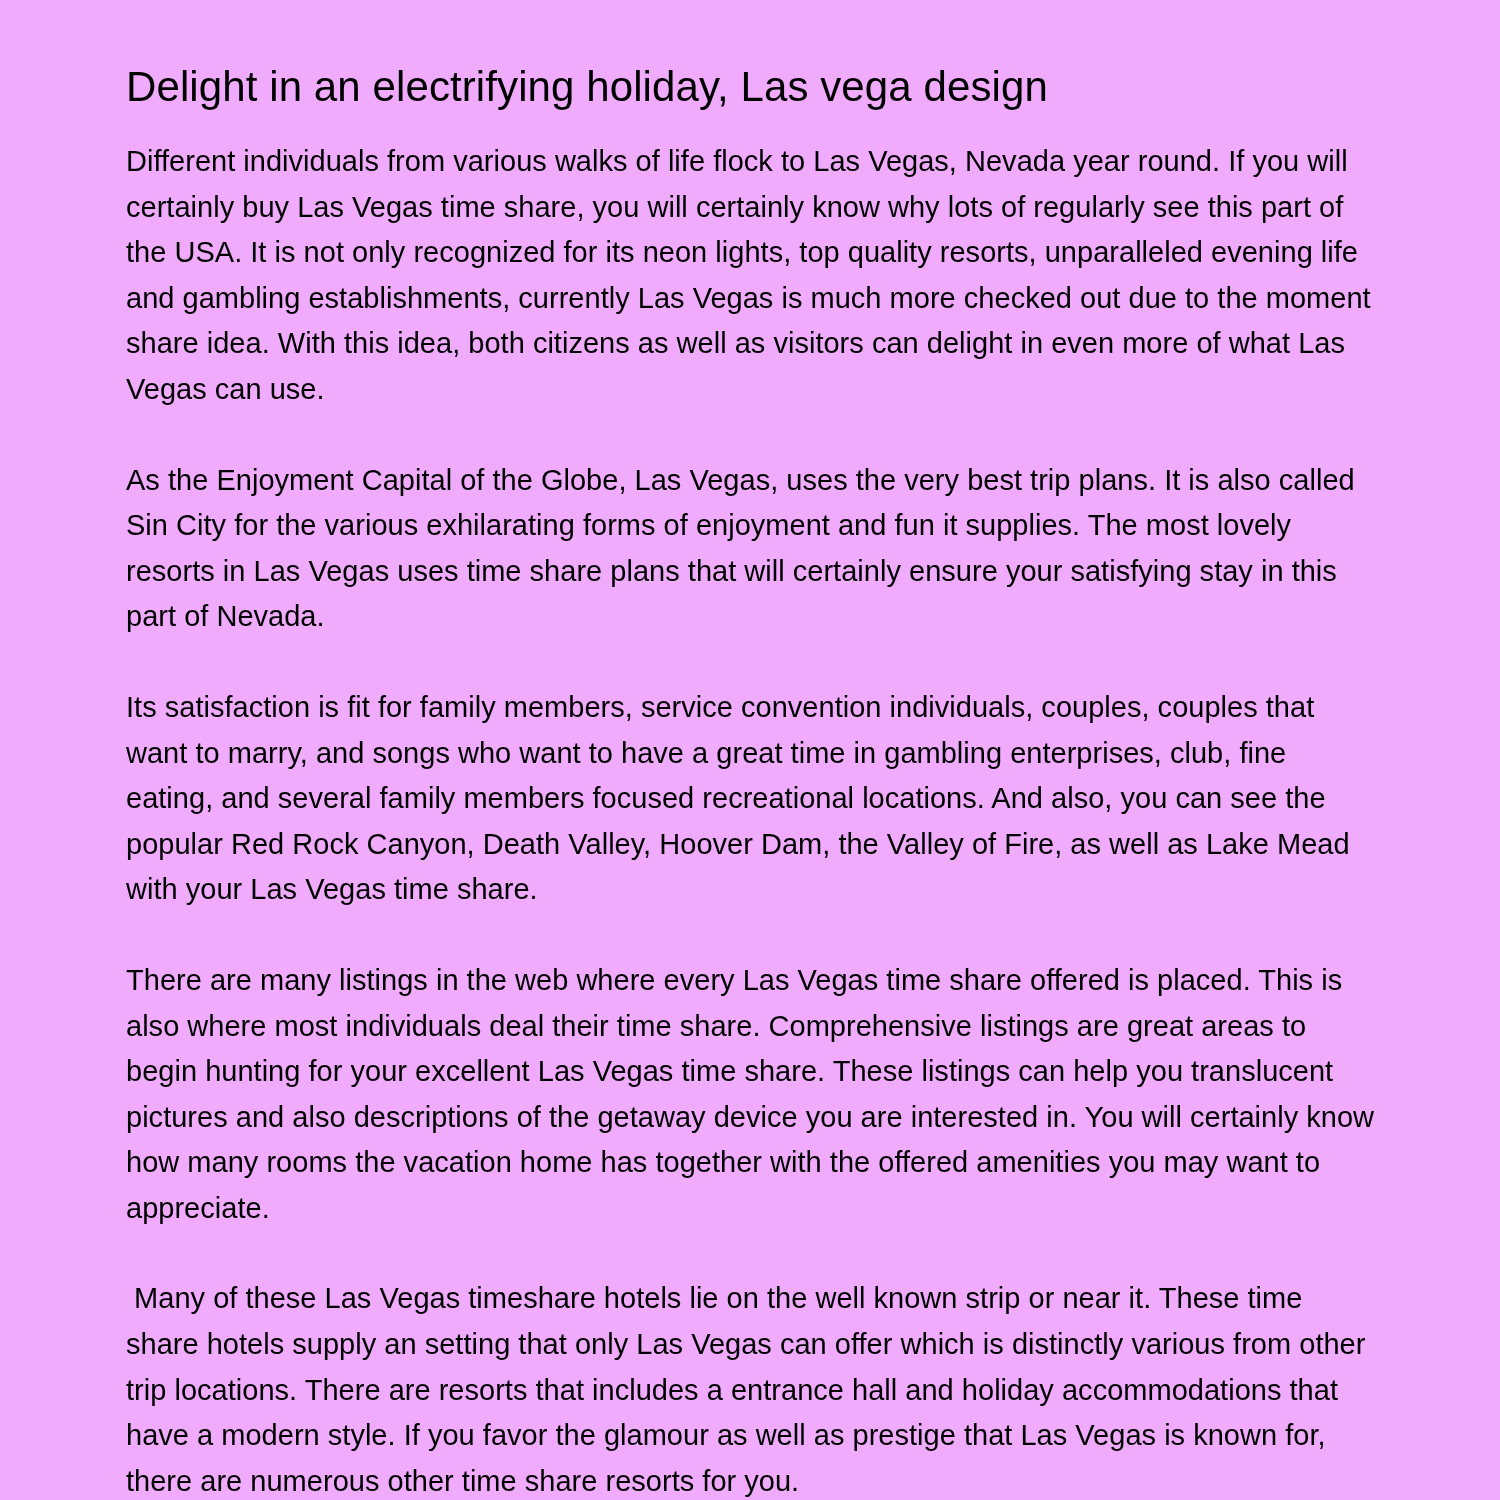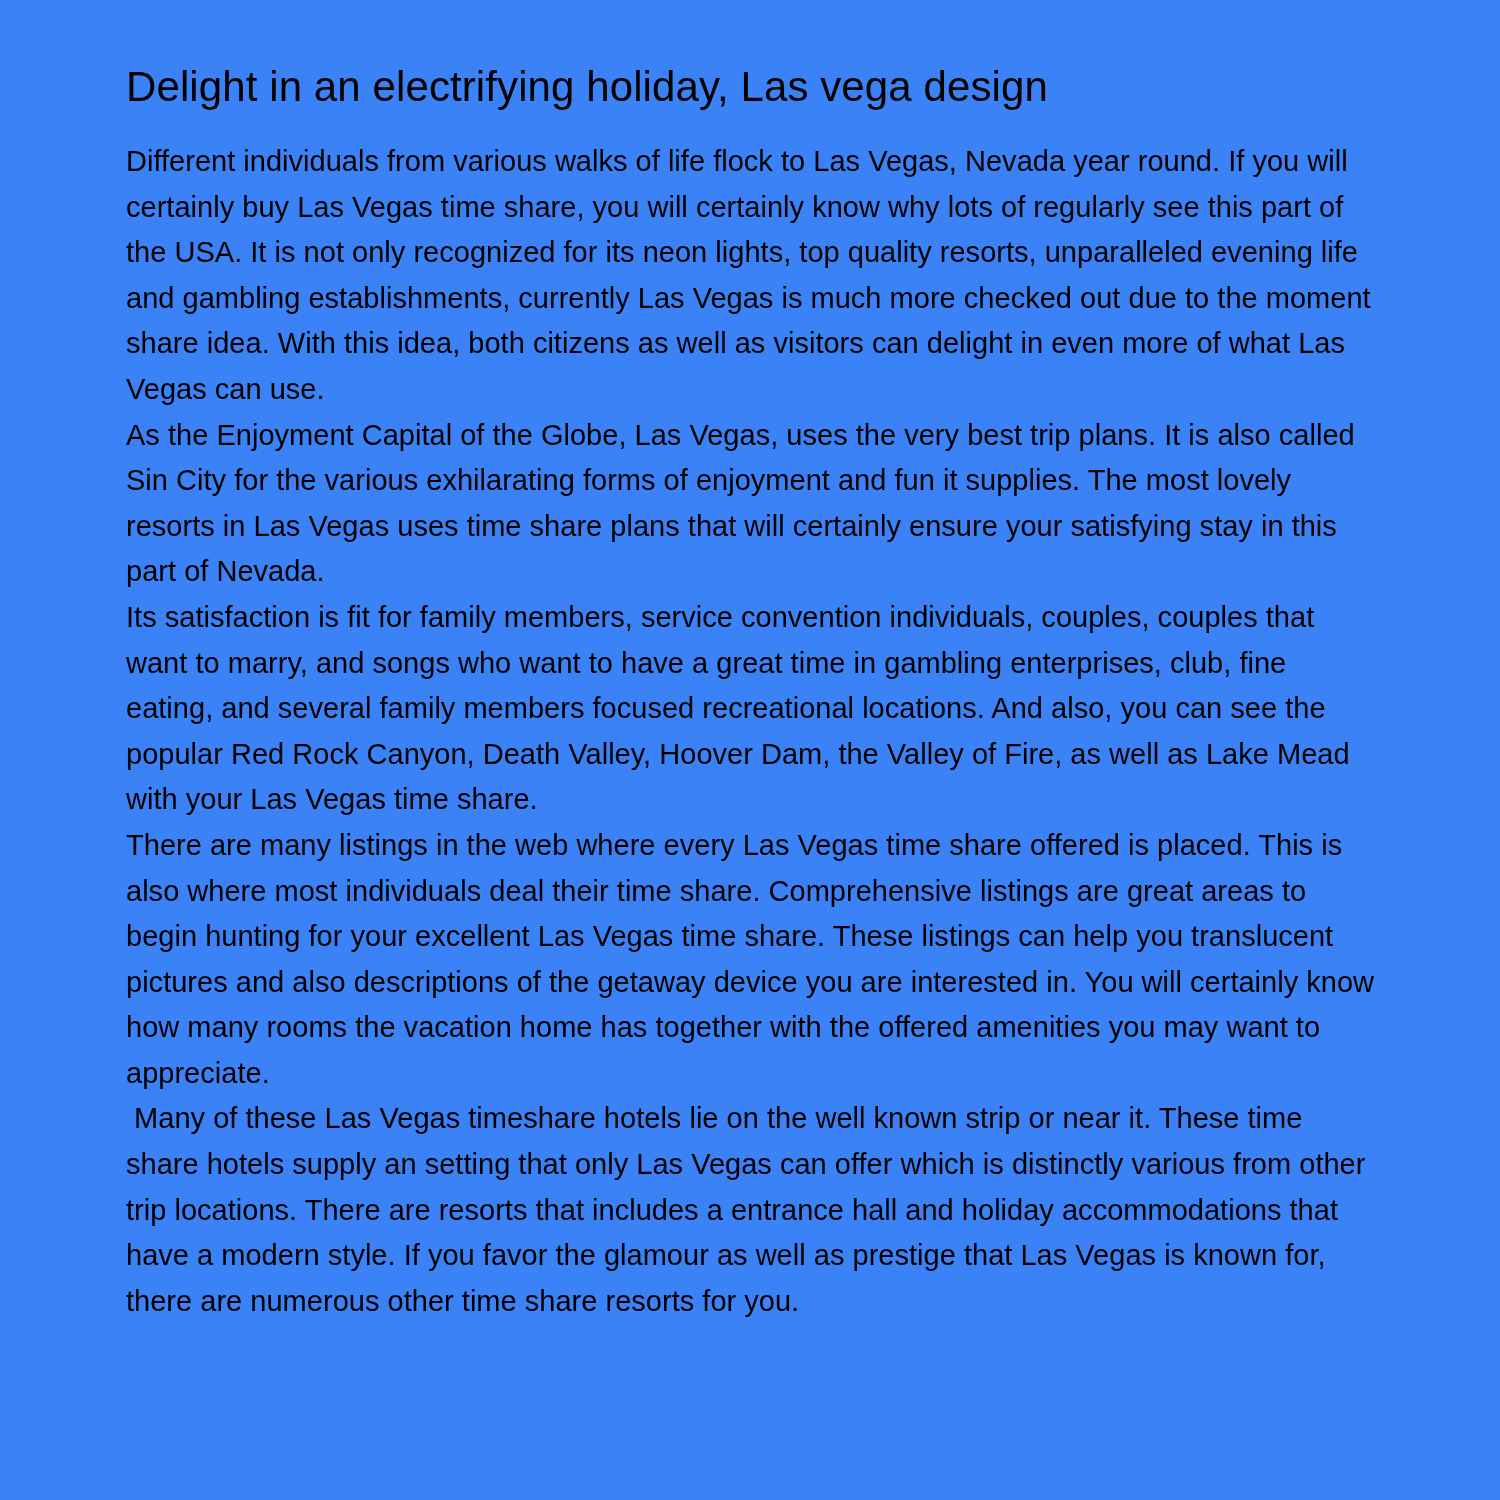--- a/index.html
+++ b/index.html
@@ -12,21 +12,21 @@
     height: 1500px;
     overflow: hidden;
     font-family: "Liberation Sans", sans-serif;
     color: #000000;
     -webkit-font-smoothing: antialiased;
   }
   .page {
     position: relative;
     width: 1500px;
     height: 1500px;
-    background: #3b82f6;
+    background: #f0abfc;
     overflow: hidden;
     box-sizing: border-box;
   }
   .doc-body {
     position: absolute;
     left: 126px;
     top: 0;
     width: 1252px;
   }
   .doc-title {
@@ -41,21 +41,21 @@
   .para {
     font-size: 29px;
     font-weight: 400;
     line-height: 45.6px;
     margin: 0;
     color: #000000;
     letter-spacing: 0.02px;
     white-space: pre-wrap;
   }
   .para-gap-first { margin-top: 27px; }
-  .para-gap { }
+  .para-gap { margin-top: 45px; }
 </style>
 </head>
 <body>
 
 <div class="page">
   <article class="doc-body">
 
     <h1 class="doc-title">Delight in an electrifying holiday, Las vega design</h1>
 
     <p class="para para-gap-first">Different individuals from various walks of life flock to Las Vegas, Nevada year round. If you will certainly buy Las Vegas time share, you will certainly know why lots of regularly see this part of the USA. It is not only recognized for its neon lights, top quality resorts, unparalleled evening life and gambling establishments, currently Las Vegas is much more checked out due to the moment share idea. With this idea, both citizens as well as visitors can delight in even more of what Las Vegas can use.</p>

